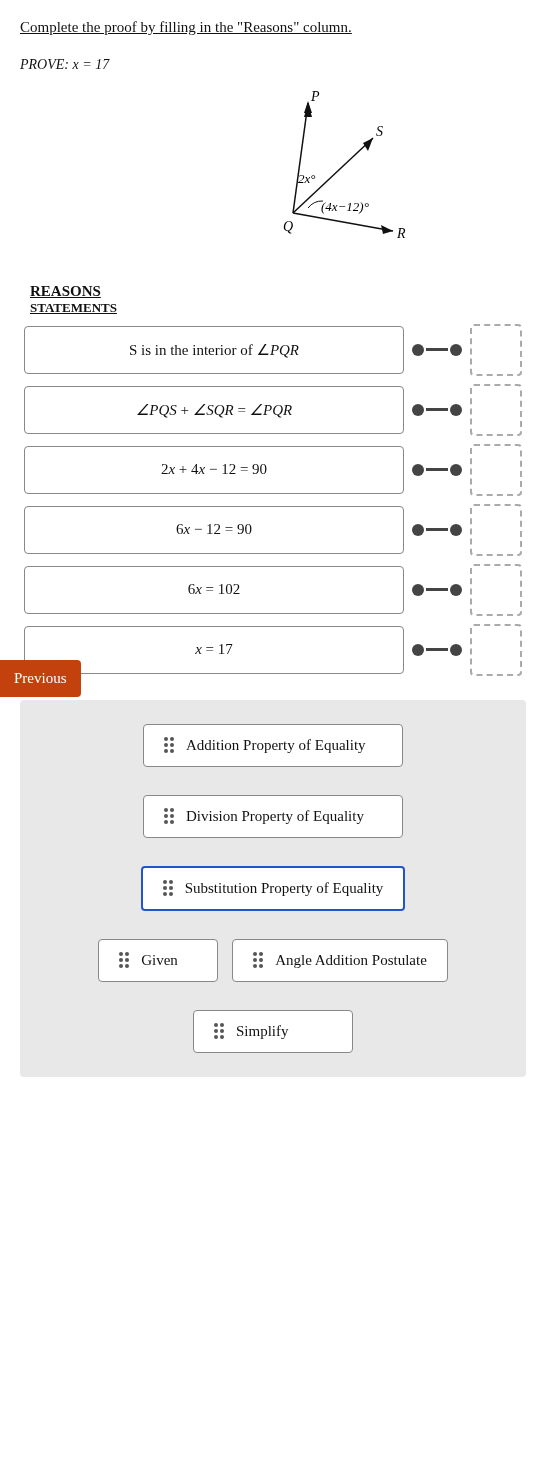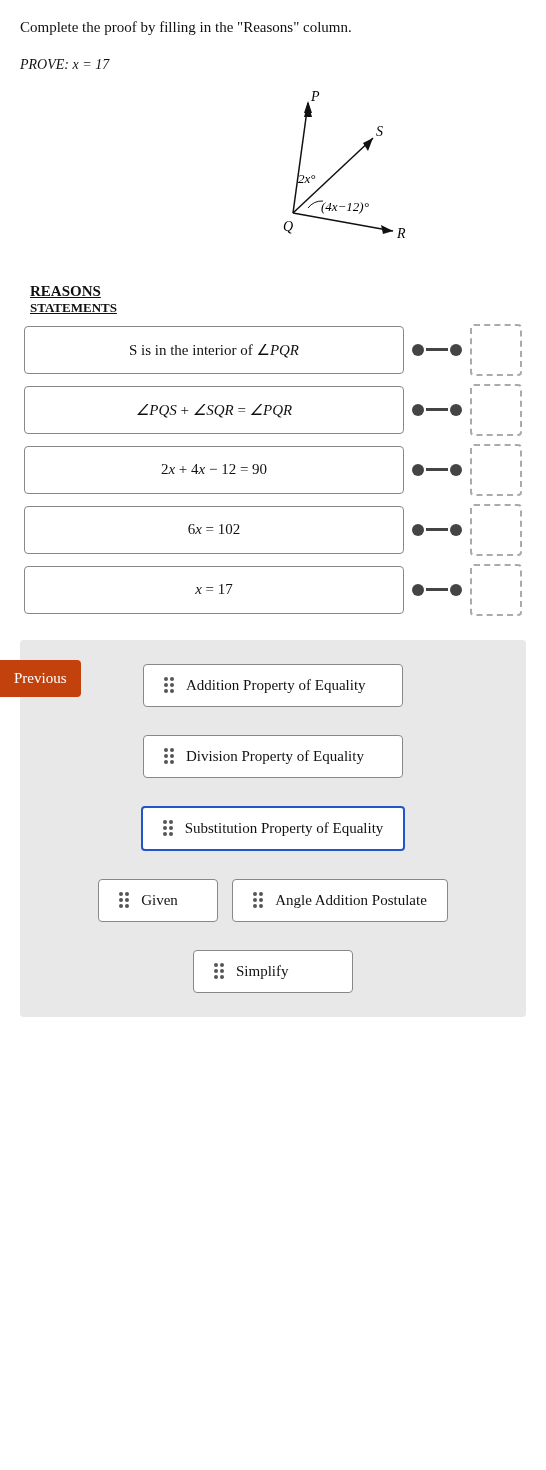--- a/index.html
+++ b/index.html
@@ -12,20 +12,21 @@
       font-size: 16px;
       color: #111;
     }
     .main-content {
       padding: 16px 20px 20px 20px;
     }
     .instruction {
       font-size: 15px;
       line-height: 1.5;
       margin-bottom: 18px;
+      text-decoration: underline;
     }
     .given-section {
       font-size: 14px;
       margin-bottom: 10px;
     }
     .diagram-container {
       display: flex;
       justify-content: center;
       margin: 10px 0 20px 60px;
     }
@@ -240,20 +241,31 @@
         <span>2<em>x</em> + 4<em>x</em> − 12 = 90</span>
       </div>
       <div class="connector">
         <div class="dot-filled"></div>
         <div class="dot-line"></div>
         <div class="dot-end"></div>
       </div>
       <div class="reason-placeholder"></div>
     </div>
 
+    <div class="proof-row">
+      <div class="statement-box">
+        <span>6<em>x</em> − 12 = 90</span>
+      </div>
+      <div class="connector">
+        <div class="dot-filled"></div>
+        <div class="dot-line"></div>
+        <div class="dot-end"></div>
+      </div>
+      <div class="reason-placeholder"></div>
+    </div>
 
     <div class="proof-row">
       <div class="statement-box">
         <span>6<em>x</em> = 102</span>
       </div>
       <div class="connector">
         <div class="dot-filled"></div>
         <div class="dot-line"></div>
         <div class="dot-end"></div>
       </div>

